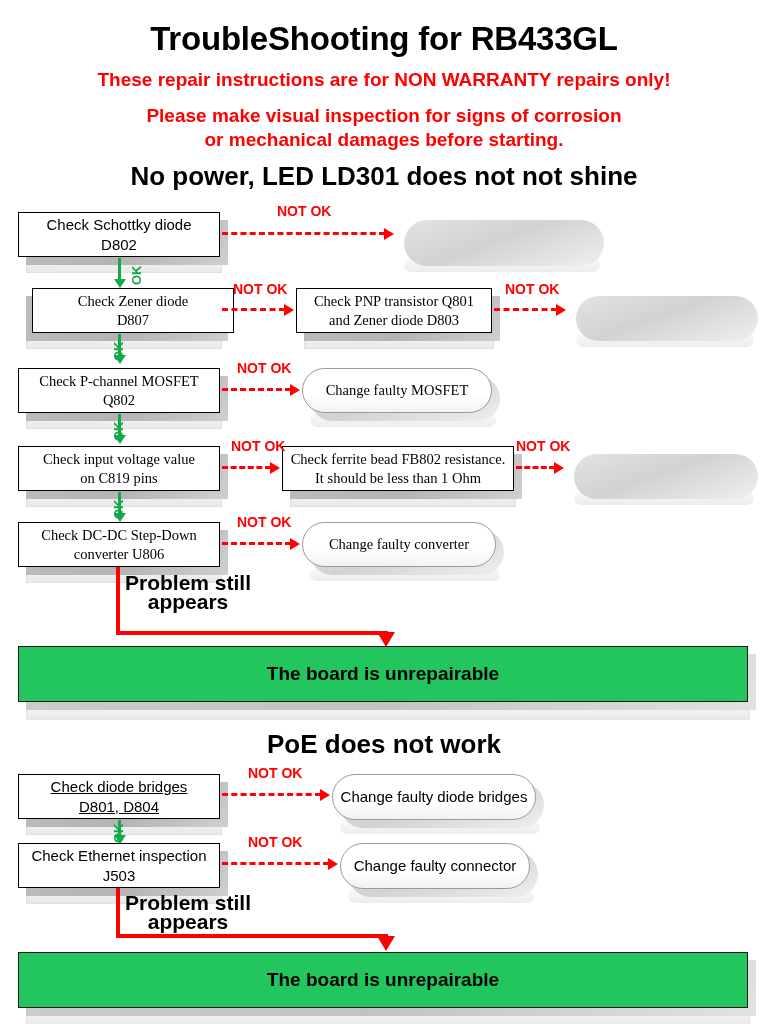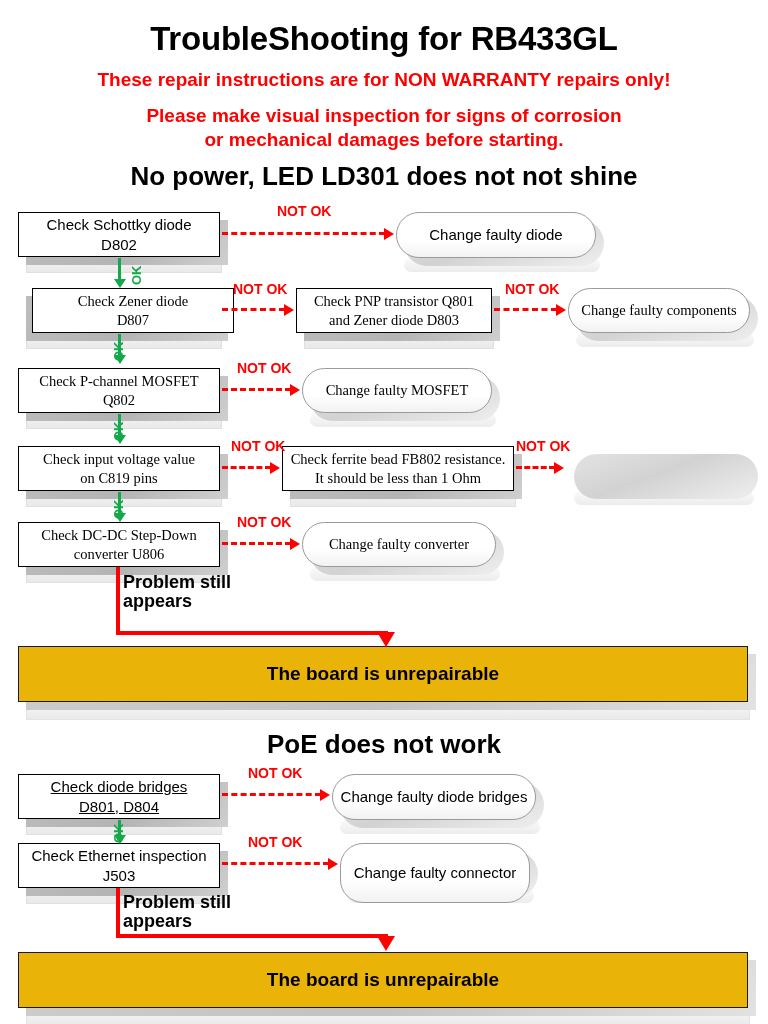--- a/index.html
+++ b/index.html
@@ -100,34 +100,34 @@
 
   
   .pv{position:absolute;width:4px;background:#ff0000;z-index:5;}
   .ph{position:absolute;height:4px;background:#ff0000;z-index:5;}
   .pdown{
     position:absolute;width:0;height:0;z-index:6;
     border-left:9px solid transparent;border-right:9px solid transparent;
     border-top:15px solid #ff0000;
   }
   .problem{
-    position:absolute;color:#000;font-weight:bold;font-size:18px;
-    line-height:19px;z-index:6;
+    position:absolute;color:#000;font-weight:bold;font-size:21px;
+    line-height:19px;text-align:center;z-index:6;
   }
 
   
   .notok{
     position:absolute;color:#ff0000;font-weight:bold;font-size:14px;
     z-index:6;white-space:nowrap;
   }
 
   
   .wide{
     position:absolute;box-sizing:border-box;
-    background:#eab308;border:1.5px solid #1a1a1a;
+    background:#22c55e;border:1.5px solid #1a1a1a;
     display:flex;align-items:center;justify-content:center;
     font-weight:bold;font-size:19px;color:#000;z-index:4;
   }
   .wide-sh{
     position:absolute;z-index:2;
     background:linear-gradient(135deg,#cdcdcd 0%,#c2c2c2 50%,#e2e2e2 100%);
   }
   .wide-sh2{
     position:absolute;z-index:1;
     background:linear-gradient(180deg,#f6f6f6 0%,#eaeaea 100%);
@@ -158,23 +158,20 @@
   </div>
 
   <div class="notok" style="left:277px;top:203px;">NOT OK</div>
   <div class="rarrow" style="left:222px;top:232px;width:172px;">
     <div class="line"></div>
     <div class="head"></div>
   </div>
 
   <div class="round-sh2" style="left:404px;top:258px;width:196px;height:14px;"></div>
   <div class="round-sh" style="left:404px;top:220px;width:200px;height:46px;"></div>
-  <div class="round" style="left:396px;top:212px;width:200px;height:46px;">
-    <span class="rect-txt sans">Change faulty diode</span>
-  </div>
 
   <div class="garrow" style="left:118px;top:258px;height:30px;">
     <div class="gline"></div>
     <div class="ghead"></div>
   </div>
   <div class="ok-label" style="left:129px;top:285px;">OK</div>
 
   <div class="rect-sh2" style="left:26px;top:333px;width:194px;height:14px;"></div>
   <div class="rect-sh" style="left:26px;top:296px;width:202px;height:45px;"></div>
   <div class="rect" style="left:20px;top:288px;width:202px;height:45px;margin-left:12px;">
@@ -200,23 +197,20 @@
   </div>
 
   <div class="notok" style="left:505px;top:281px;">NOT OK</div>
   <div class="rarrow" style="left:494px;top:308px;width:72px;">
     <div class="line"></div>
     <div class="head"></div>
   </div>
 
   <div class="round-sh2" style="left:576px;top:333px;width:178px;height:14px;"></div>
   <div class="round-sh" style="left:576px;top:296px;width:182px;height:45px;"></div>
-  <div class="round" style="left:568px;top:288px;width:182px;height:45px;">
-    <span class="rect-txt serif">Change faulty components</span>
-  </div>
 
   <div class="garrow" style="left:118px;top:334px;height:30px;">
     <div class="gline"></div>
     <div class="ghead"></div>
   </div>
   <div class="ok-label" style="left:111px;top:361px;">OK</div>
 
   <div class="rect-sh2" style="left:26px;top:413px;width:194px;height:14px;"></div>
   <div class="rect-sh" style="left:26px;top:376px;width:202px;height:45px;"></div>
   <div class="rect" style="left:18px;top:368px;width:202px;height:45px;">
@@ -356,21 +350,21 @@
   </div>
 
   <div class="notok" style="left:248px;top:834px;">NOT OK</div>
   <div class="rarrow" style="left:222px;top:862px;width:116px;">
     <div class="line"></div>
     <div class="head"></div>
   </div>
 
   <div class="round-sh2" style="left:348px;top:889px;width:186px;height:14px;"></div>
   <div class="round-sh" style="left:348px;top:851px;width:190px;height:46px;"></div>
-  <div class="round" style="left:340px;top:843px;width:190px;height:60px;">
+  <div class="round" style="left:340px;top:843px;width:190px;height:46px;">
     <span class="rect-txt sans">Change faulty connector</span>
   </div>
 
   <div class="pv" style="left:116px;top:888px;height:50px;"></div>
   <div class="ph" style="left:116px;top:934px;width:272px;"></div>
   <div class="pv" style="left:384px;top:934px;height:8px;"></div>
   <div class="pdown" style="left:377px;top:936px;"></div>
   <div class="problem" style="left:123px;top:893px;width:130px;">
     <span>Problem still</span><br>
     <span>appears</span>

